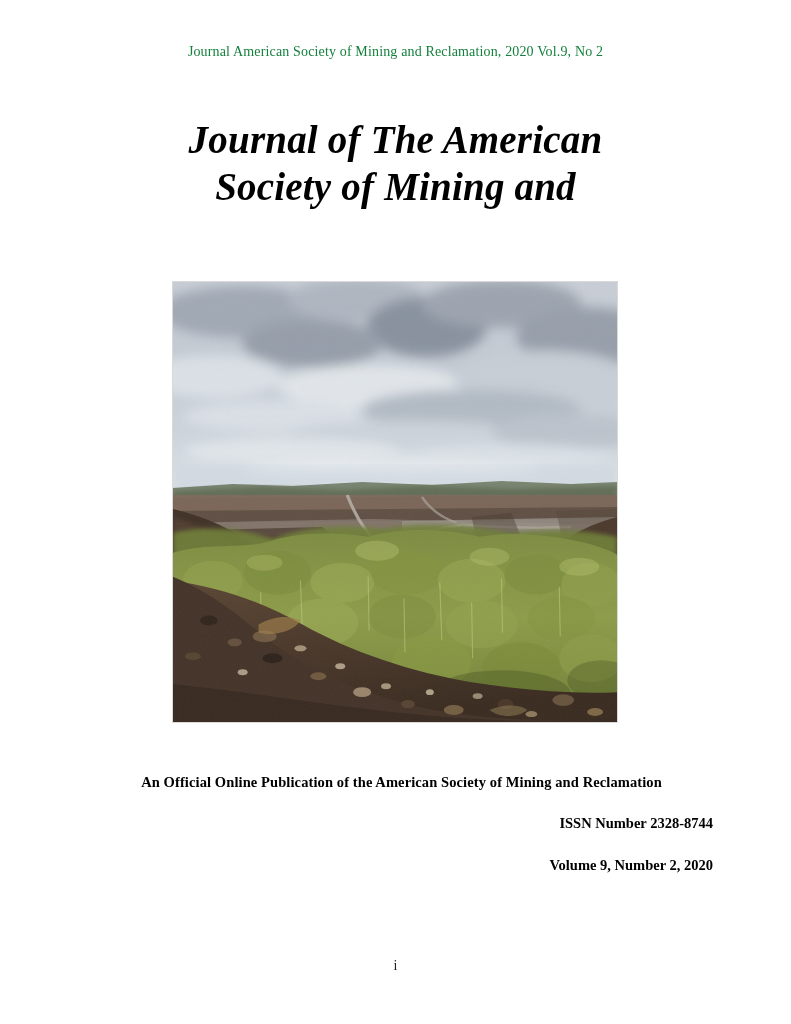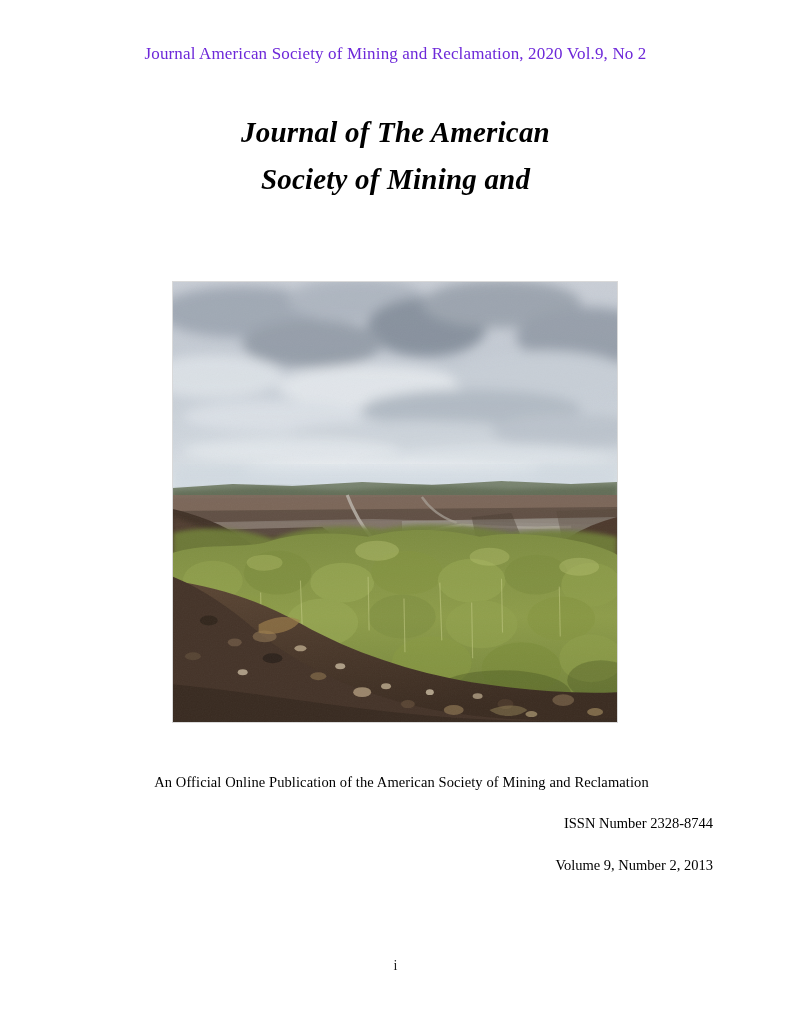--- a/index.html
+++ b/index.html
@@ -22,36 +22,36 @@
     background: #ffffff;
   }
 
   
   .running-header {
     position: absolute;
     top: 44px;
     left: 0;
     right: 0;
     text-align: center;
-    font-size: 17px;
+    font-size: 14px;
     letter-spacing: 0.15px;
-    color: #6d28d9;
+    color: #15803d;
     font-family: "Liberation Serif", "DejaVu Serif", serif;
   }
 
   
   .cover-title {
     position: absolute;
     top: 90px;
     left: 0;
     right: 0;
     text-align: center;
     font-weight: bold;
     font-style: italic;
-    font-size: 29px;
+    font-size: 39px;
     line-height: 47px;
     letter-spacing: 0.2px;
     color: #000000;
     font-family: "Liberation Serif", "DejaVu Serif", serif;
   }
   .cover-title .tline { display: block; white-space: nowrap; }
 
   
   .cover-photo {
     position: absolute;
@@ -65,21 +65,21 @@
     box-sizing: border-box;
   }
   .photo-svg { display: block; width: 100%; height: 100%; }
 
   
   .imprint {
     position: absolute;
     left: 0;
     right: 0;
     top: 774px;
-    font-weight: normal;
+    font-weight: bold;
     font-size: 14.5px;
     color: #000000;
     font-family: "Liberation Serif", "DejaVu Serif", serif;
   }
   .imprint-line {
     display: block;
     white-space: nowrap;
   }
   .imprint-line.l1 {
     text-align: center;
@@ -286,18 +286,18 @@
       <path d="M86 344 C100 336, 116 334, 128 340 C120 352, 100 356, 86 352 Z" fill="#a07f4c" opacity="0.65"></path>
       <path d="M318 430 C332 424, 348 424, 356 430 C346 438, 328 438, 318 430 Z" fill="#9d8b5e" opacity="0.45"></path>
 
       <rect x="0" y="0" width="446" height="442" filter="url(#grain)" opacity="0.05"></rect>
     </svg>
   </figure>
 
   <div class="imprint">
     <span class="imprint-line l1">An Official Online Publication of the American Society of Mining and Reclamation</span>
     <span class="imprint-line l2">ISSN Number 2328-8744</span>
-    <span class="imprint-line l3">Volume 9, Number 2, 2013</span>
+    <span class="imprint-line l3">Volume 9, Number 2, 2020</span>
   </div>
 
   <div class="folio">i</div>
 
 </div>
 
 </body></html>

